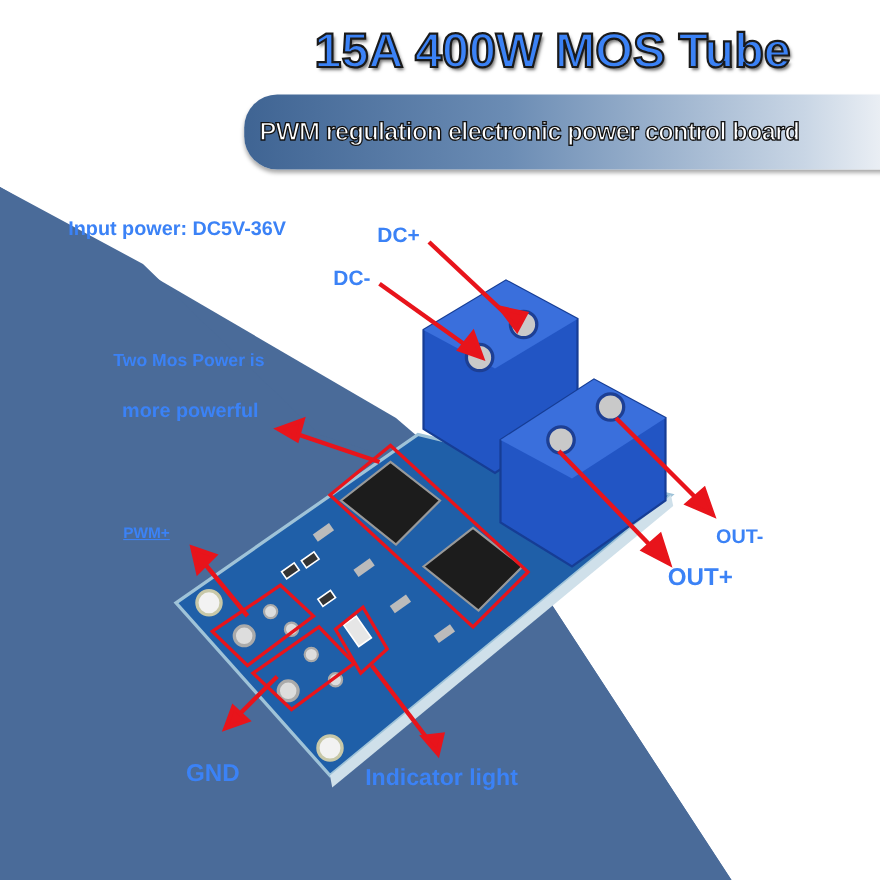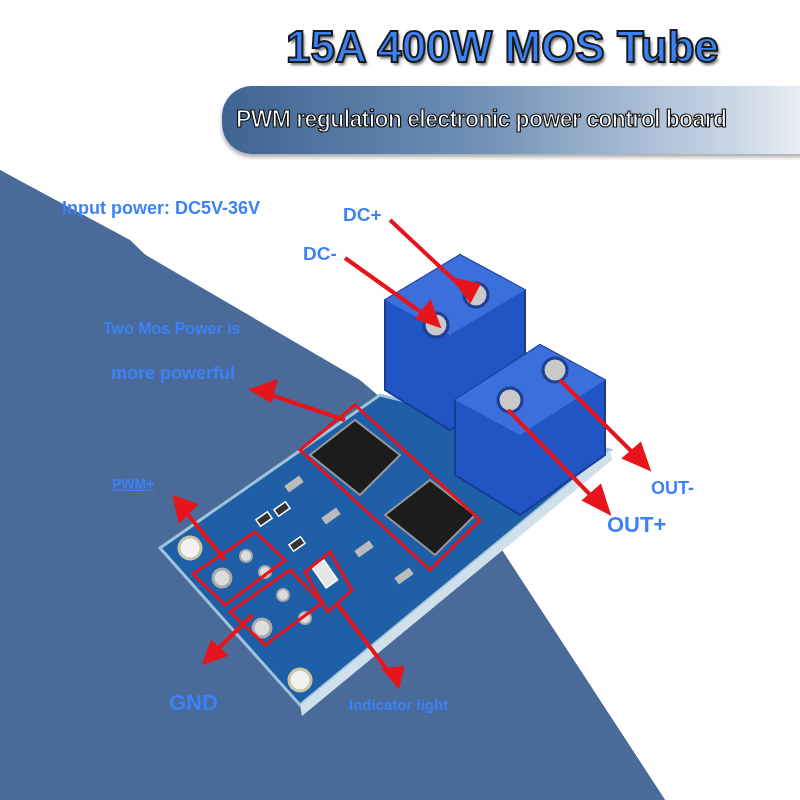--- a/index.html
+++ b/index.html
@@ -92,15 +92,15 @@
   </g>
 </svg>
 
 <div class="lbl" style="left:62px;top:198px;font-size:18px;">Input power: DC5V-36V</div>
 <div class="lbl" style="left:343px;top:204px;">DC+</div>
 <div class="lbl" style="left:303px;top:243px;text-align:right;">DC-</div>
 <div class="lbl" style="left:103px;top:320px;font-size:16px;">Two Mos Power is</div>
 <div class="lbl" style="left:111px;top:363px;font-size:18px;">more powerful</div>
 <div class="lbl" style="left:112px;top:476px;font-size:14px;text-decoration:underline;">PWM+</div>
 <div class="lbl" style="left:169px;top:690px;font-size:22px;">GND</div>
-<div class="lbl" style="left:349px;top:696px;font-size:15px;">Indicator light</div>
+<div class="lbl" style="left:332px;top:696px;font-size:21px;">Indicator light</div>
 <div class="lbl" style="left:651px;top:478px;font-size:18px;">OUT-</div>
 <div class="lbl" style="left:607px;top:512px;font-size:22px;">OUT+</div>
 
 </body></html>

